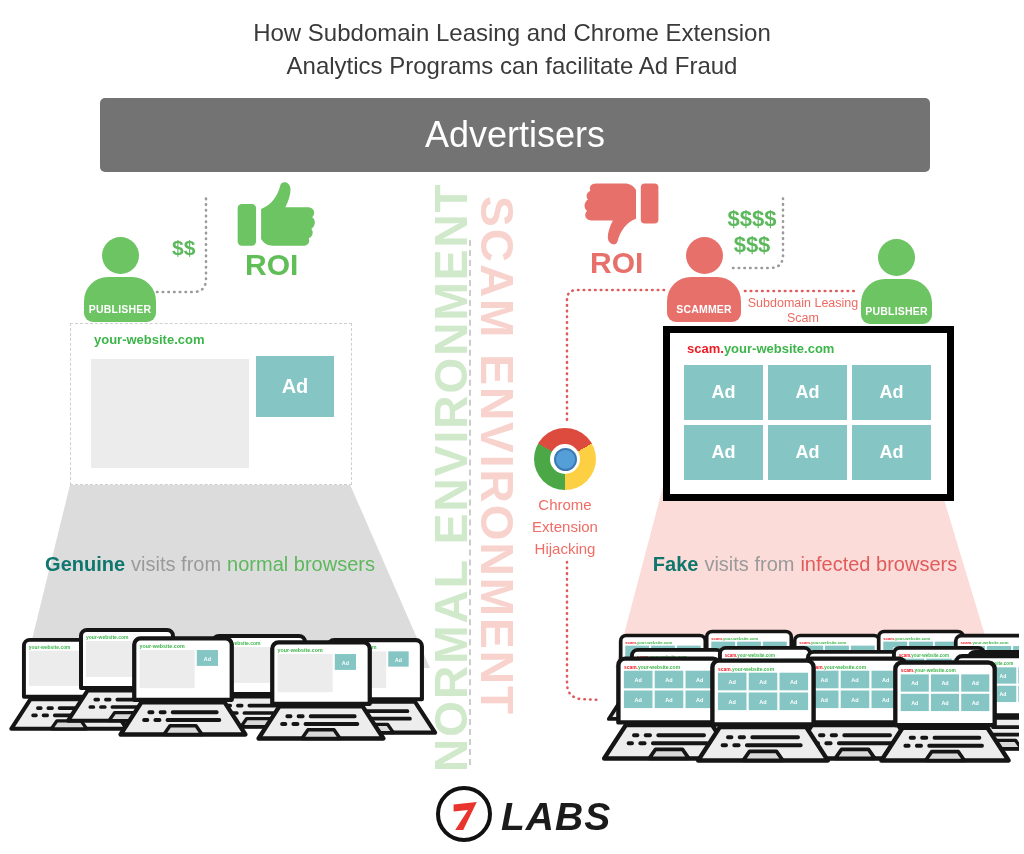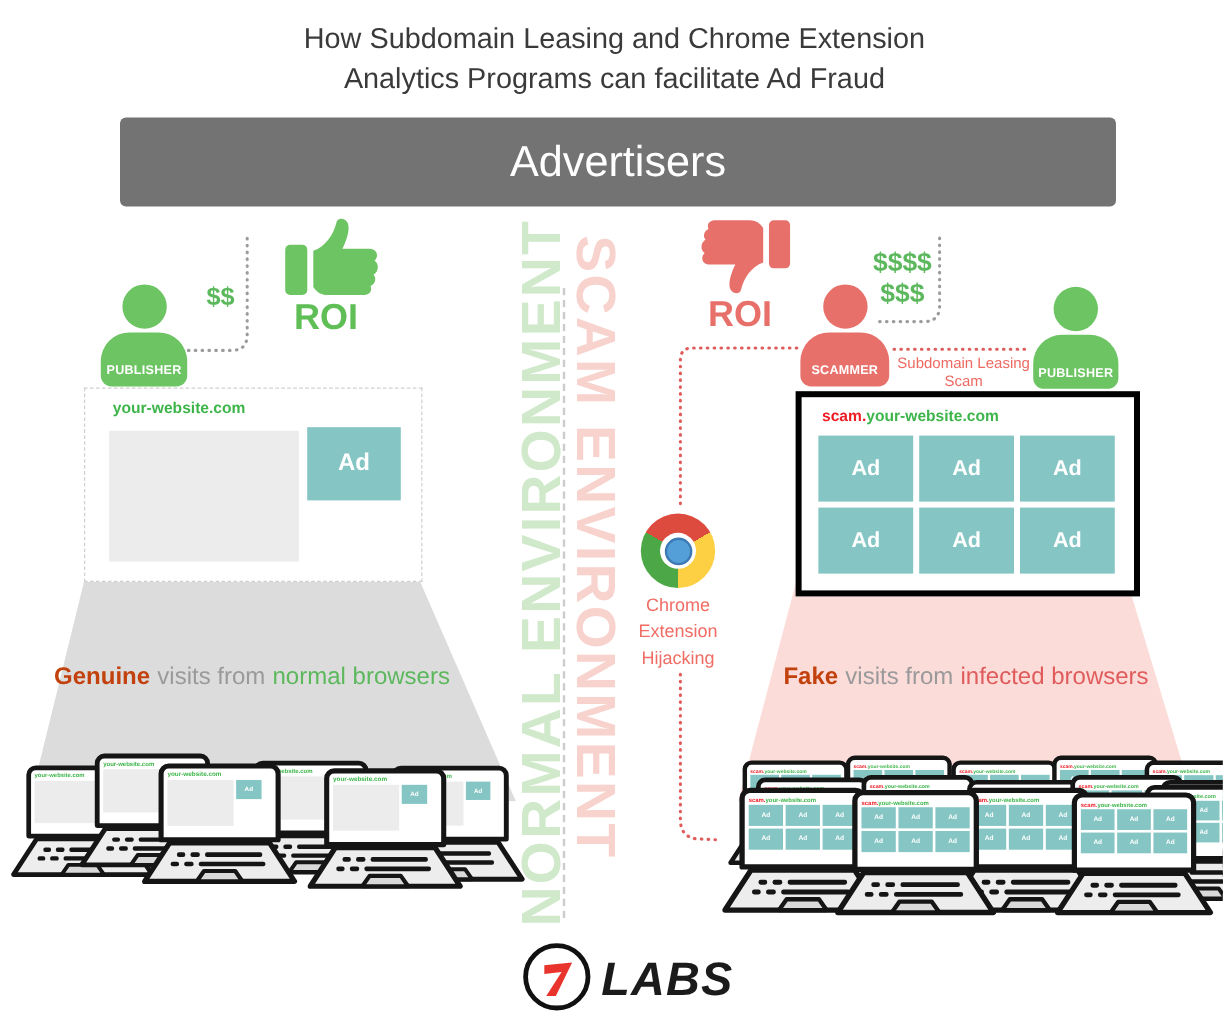--- a/index.html
+++ b/index.html
@@ -35,40 +35,40 @@
   .p-label{color:#fff;font-size:10.5px;font-weight:bold;letter-spacing:.2px;white-space:nowrap;}
   .green-p .p-head,.green-p .p-body{background:#6cc462;}
   .red-p .p-head,.red-p .p-body{background:#e8706b;}
 
   .subnote{left:742px;top:296px;width:122px;text-align:center;color:#ed6a62;
            font-size:12.5px;line-height:15px;z-index:2;}
 
   
   .browser{background:#fff;z-index:2;}
   .browser.left{left:70px;top:323px;width:280px;height:160px;border:1px dashed #cfcfcf;}
-  .browser.right{left:663px;top:326px;width:277px;height:161px;border:5px solid #000000;}
+  .browser.right{left:663px;top:326px;width:277px;height:161px;border:7px solid #000000;}
   .url{position:absolute;font-size:13px;font-weight:bold;white-space:nowrap;}
   .url .green-t{color:#3db54a;}
   .url .red-t{color:#ee1c24;}
   .content-block{position:absolute;left:20px;top:35px;width:158px;height:109px;background:#ececec;}
   .ad-box{background:#85c6c5;color:#fff;font-weight:bold;display:flex;align-items:center;justify-content:center;}
   .ad-big{position:absolute;left:185px;top:32px;width:78px;height:61px;font-size:20px;}
   .ad-grid{position:absolute;left:14px;top:32px;display:grid;grid-template-columns:repeat(3,79px);
            grid-auto-rows:55px;gap:5px;}
   .ad-grid .ad-box{font-size:18px;}
 
   
   .beam{z-index:0;}
   .beam.gray{left:25px;top:485px;width:405px;height:183px;background:#dcdcdc;
              clip-path:polygon(11.1% 0,80.3% 0,100% 100%,0 100%);}
   .beam.pink{left:600px;top:486px;width:410px;height:182px;background:#fbdcd9;
              clip-path:polygon(15.4% 0,82.9% 0,96.3% 100%,3.7% 100%);}
 
   .caption{top:553px;font-size:20px;text-align:center;z-index:2;display:flex;gap:6px;justify-content:center;}
-  .caption .w1{color:#c2410c;font-weight:bold;}
+  .caption .w1{color:#0f766e;font-weight:bold;}
   .caption .mid{color:#9a9a9a;}
   .caption.left{left:40px;width:340px;}
   .caption.left .hl{color:#5cb85c;}
   .caption.right{left:640px;width:330px;}
   .caption.right .hl{color:#e05c5c;}
 
   
   .vtext{font-size:46px;font-weight:bold;letter-spacing:2px;white-space:nowrap;z-index:1;
          transform-origin:0 0;}
   .vt-normal{left:424px;top:772px;transform:rotate(-90deg);color:#cfe9ca;}

